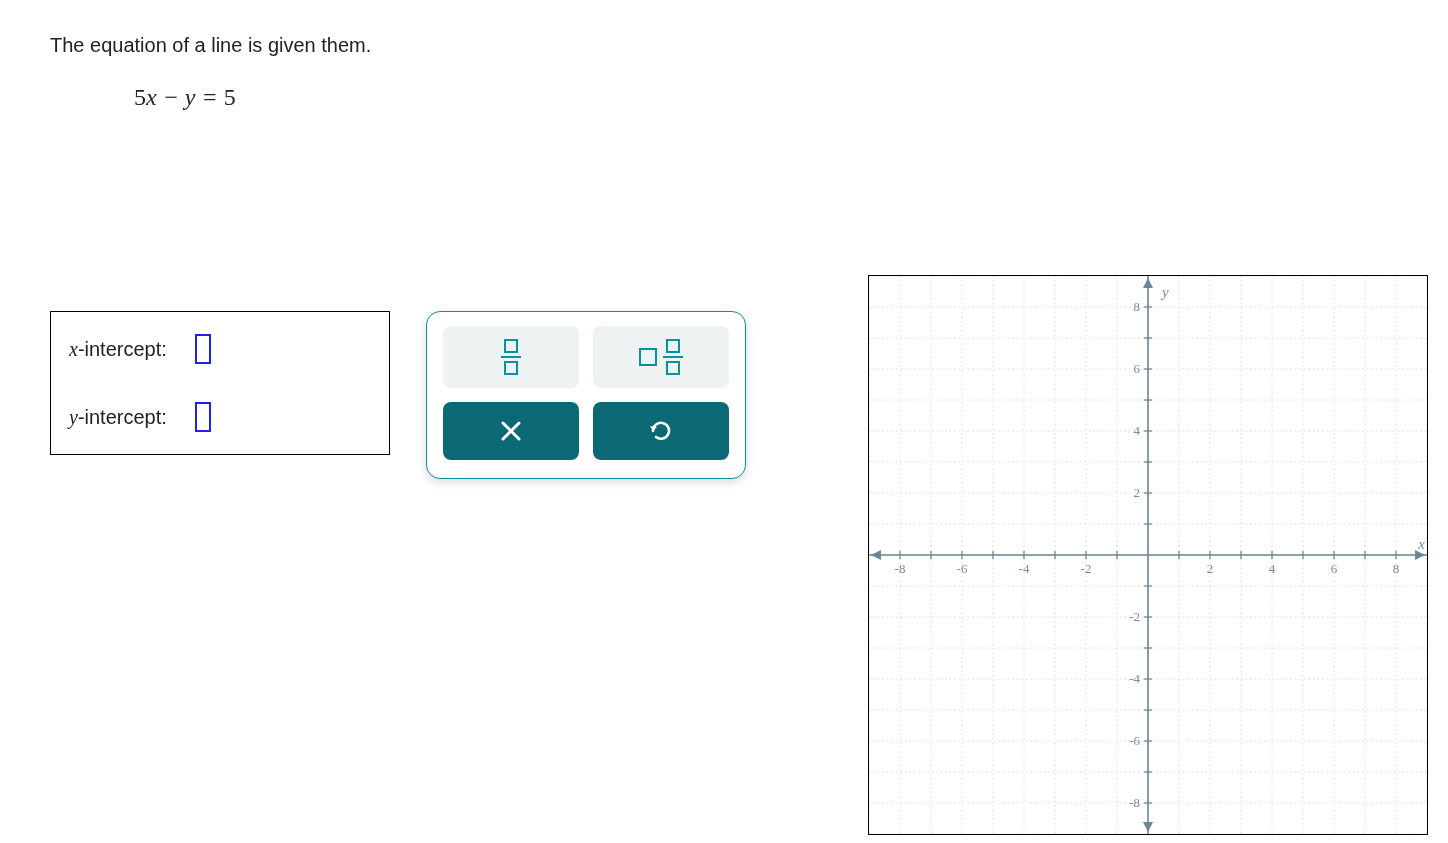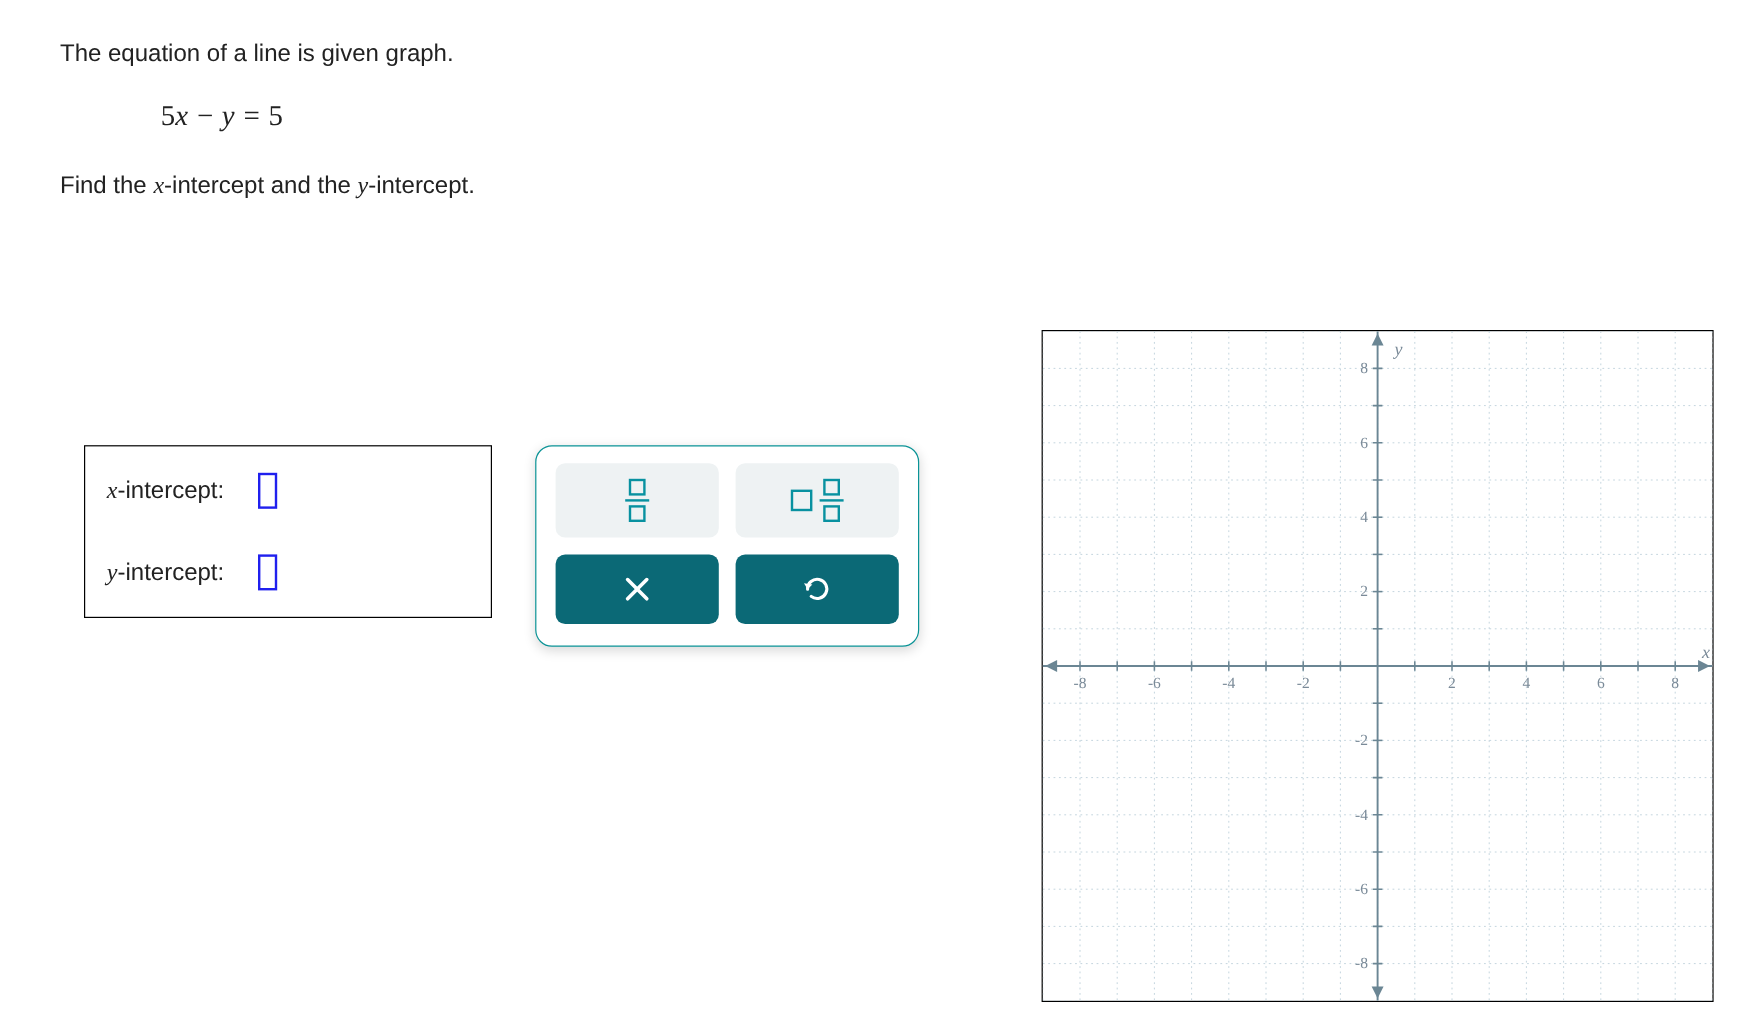--- a/index.html
+++ b/index.html
@@ -22,21 +22,20 @@
       font-style: italic;
     }
     .equation .num { font-style: normal; }
     .instructions { line-height: 1.6; margin-bottom: 50px; }
     .italic-var { font-family: 'Times New Roman', serif; font-style: italic; }
     .answer-row {
       display: flex;
       gap: 36px;
       align-items: flex-start;
       margin-top: 200px;
-      margin-left: 20px;
     }
     .intercept-box {
       border: 1.5px solid #000;
       padding: 22px 24px 22px 18px;
       width: 340px;
     }
     .intercept-row {
       display: flex;
       align-items: center;
       gap: 28px;
@@ -103,30 +102,27 @@
       font-family: 'Times New Roman', serif; font-style: italic; font-size: 15px; color: #7a8a98;
     }
     .axis-label-x {
       position: absolute; right: 2px; top: 260px;
       font-family: 'Times New Roman', serif; font-style: italic; font-size: 15px; color: #7a8a98;
     }
   </style>
 </head>
 <body>
 
-<div class="question-text">The equation of a line is given graph.</div>
+<div class="question-text">The equation of a line is given them.</div>
 
 <div class="equation">
   <span class="num">5</span>x − y = <span class="num">5</span>
 </div>
 
 <div class="instructions">
-  <div>
-    <span>Find the </span><span class="italic-var">x</span><span>-intercept and the </span><span class="italic-var">y</span><span>-intercept.</span>
-  </div>
 </div>
 
 <div class="answer-row">
   <div class="intercept-box">
     <div class="intercept-row">
       <span class="intercept-label">
         <span class="italic-var">x</span><span>-intercept:</span>
       </span>
       <div class="input-slot"></div>
     </div>

